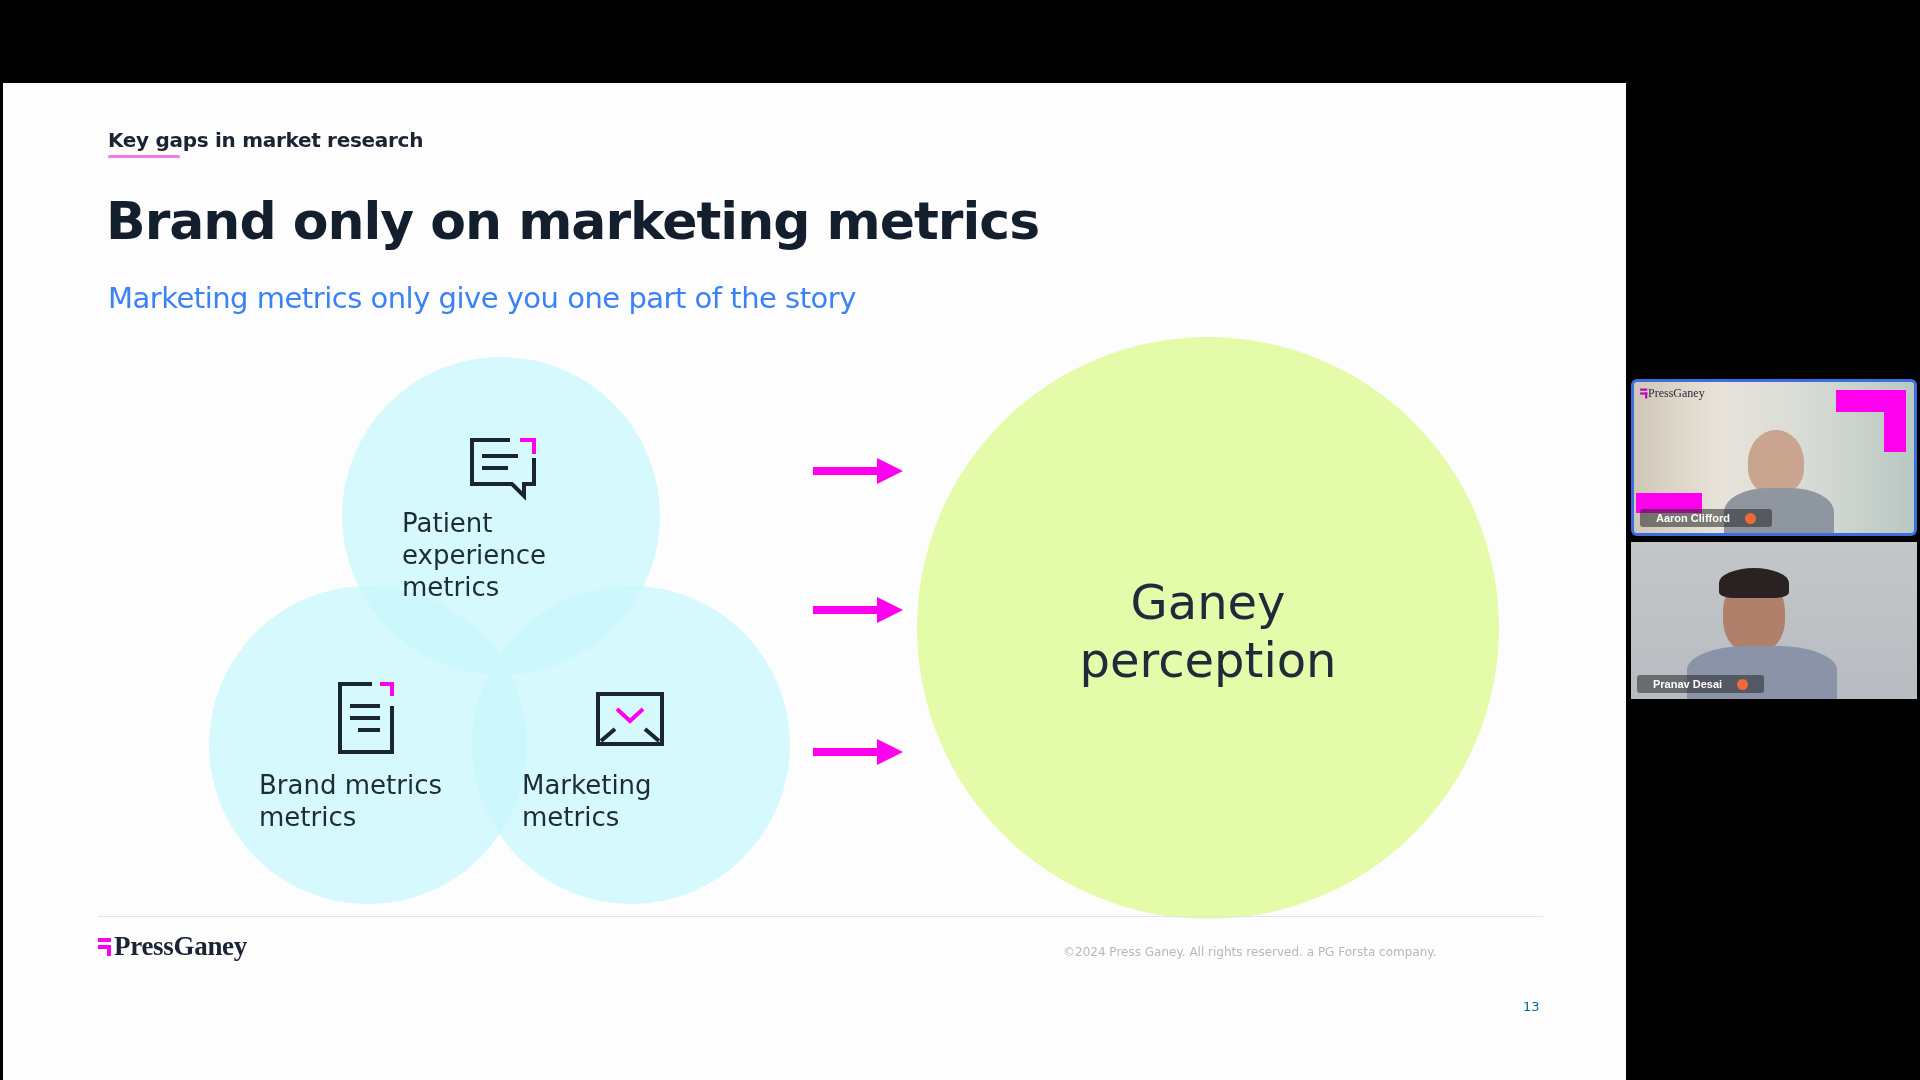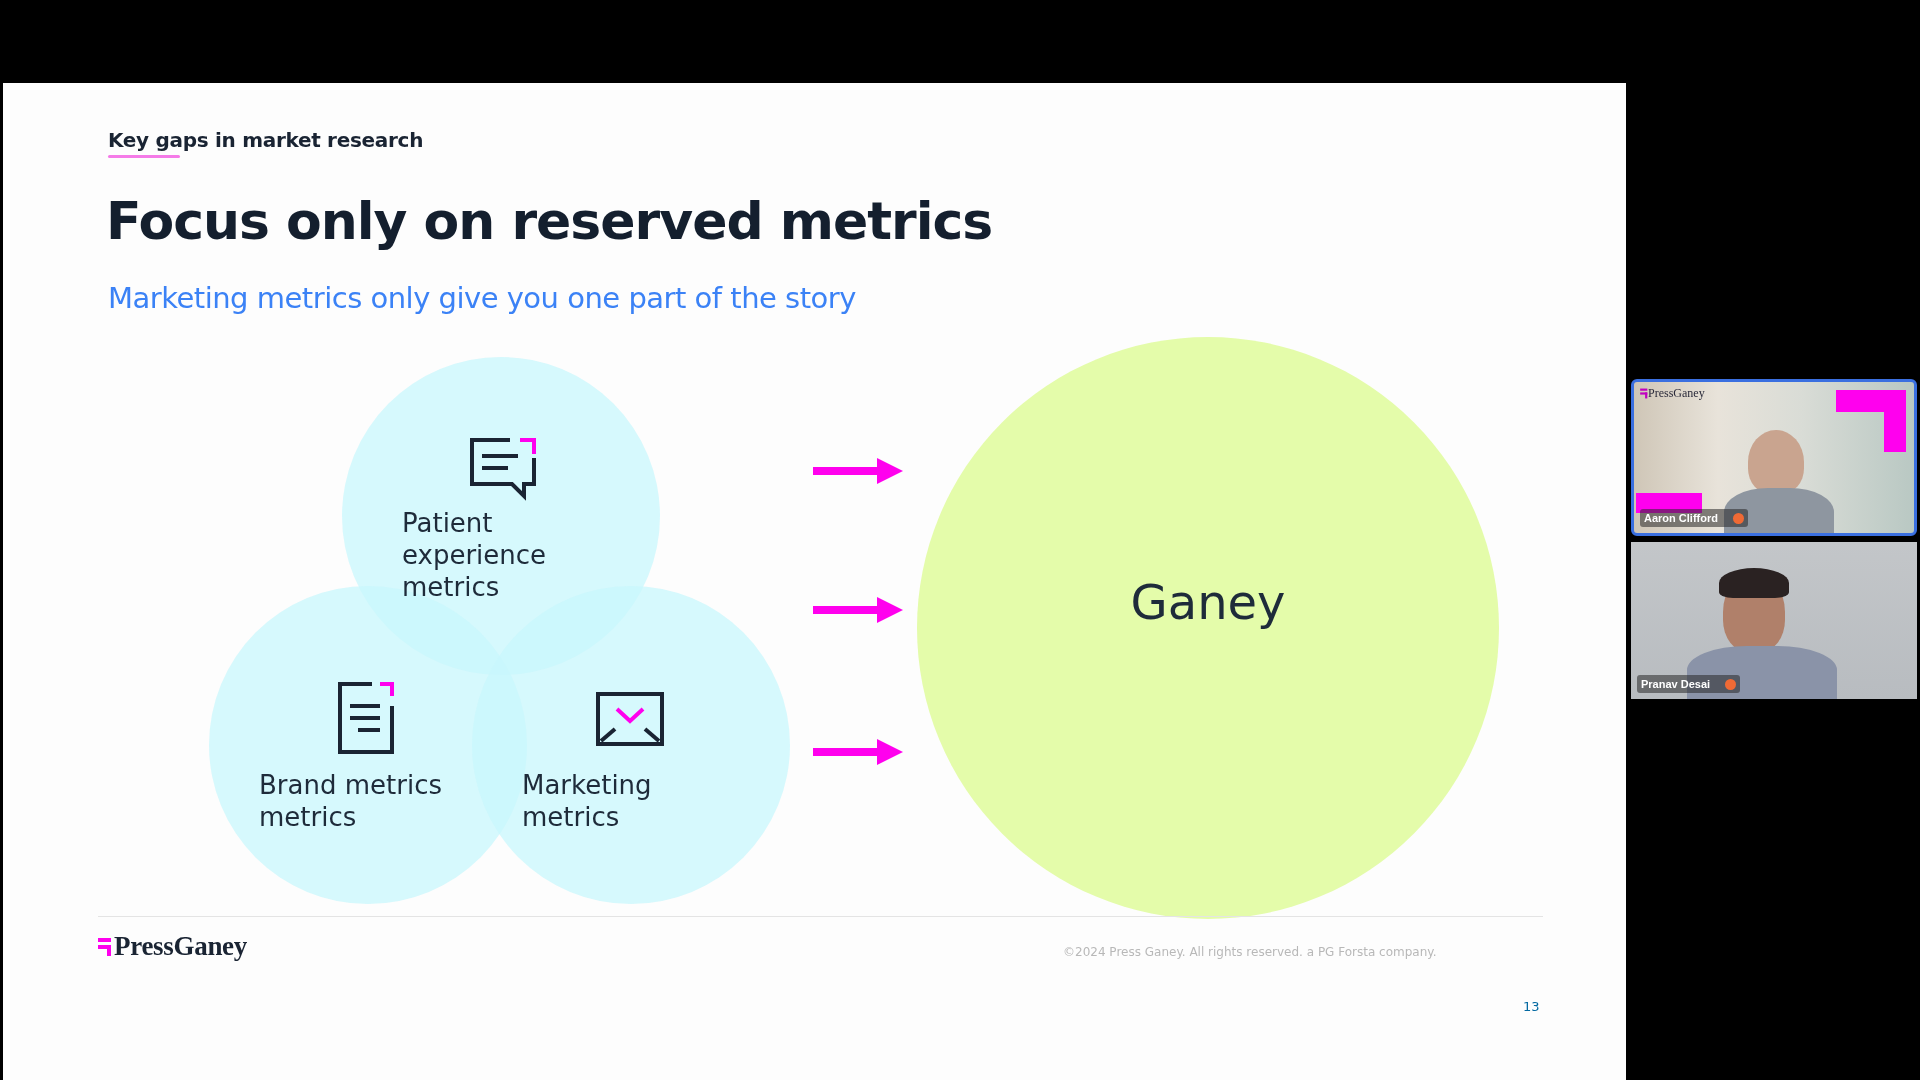--- a/index.html
+++ b/index.html
@@ -17,31 +17,31 @@
   .brand-label { position:absolute; left:914px; top:490px; width:582px; text-align:center; font-family:"DejaVu Sans", sans-serif; font-size:48px; line-height:58px; color:#1e2b3a; }
   .footer-line { position:absolute; left:95px; top:833px; width:1445px; height:1px; background:#e4e4e4; }
   .logo { position:absolute; left:95px; top:848px; display:flex; align-items:center; }
   .logo-text { font-family:"Liberation Serif", serif; font-size:27px; color:#1a2433; font-weight:bold; letter-spacing:-0.3px; }
   .copyright { position:absolute; left:1060px; top:862px; font-size:12px; color:#b8b8b8; font-family:"DejaVu Sans", sans-serif; }
   .page-num { position:absolute; left:1520px; top:910px; font-size:13px; color:#0369a1; font-family:"DejaVu Sans", sans-serif;margin-top:6px; }
 
   .tile { position:absolute; left:1631px; width:286px; height:157px; overflow:hidden; }
   .tile1 { top:379px; border:3px solid #3a6fe0; border-radius:6px; box-sizing:border-box; background:linear-gradient(90deg,#cfc6b7 0%,#e8e3da 30%,#d9dcd6 60%,#b9c8c3 100%); }
   .tile2 { top:542px; background:linear-gradient(180deg,#c3c6c9 0%,#b8bcc0 100%); }
-  .name-tag { position:absolute; left:6px; bottom:6px; background:rgba(40,40,40,0.55); color:#fff; font-size:11px; font-weight:bold; padding:3px 4px; border-radius:3px; display:flex; align-items:center; gap:15px; font-family:"Liberation Sans", sans-serif; }
+  .name-tag { position:absolute; left:6px; bottom:6px; background:rgba(40,40,40,0.55); color:#fff; font-size:11px; font-weight:bold; padding:3px 16px; border-radius:3px; display:flex; align-items:center; gap:15px; font-family:"Liberation Sans", sans-serif; }
   .mic-dot { width:11px; height:11px; border-radius:50%; background:#f06a35; display:inline-block; }
   .person { position:absolute; border-radius:50% 50% 40% 40%; }
 </style>
 </head>
 <body>
 
 <div class="slide">
   <div class="eyebrow">Key gaps in market research</div>
   <div class="eyebrow-underline"></div>
-  <div class="title">Focus only on reserved metrics</div>
+  <div class="title">Brand only on marketing metrics</div>
   <div class="subtitle">Marketing metrics only give you one part of the story</div>
 
   <div class="circle" style="left:339px;top:274px;width:318px;height:318px;"></div>
   <div class="circle" style="left:206px;top:503px;width:318px;height:318px;"></div>
   <div class="circle" style="left:469px;top:503px;width:318px;height:318px;"></div>
 
   <svg class="icon" style="left:465px;top:353px;" width="70" height="66" viewBox="0 0 70 66">
     <path d="M42 4 H4 V48 H44 L56 60 V48 H66 V22" fill="none" stroke="#1a2433" stroke-width="4"></path>
     <path d="M52 4 H66 V18" fill="none" stroke="#ff00ee" stroke-width="4"></path>
     <line x1="14" y1="20" x2="50" y2="20" stroke="#1a2433" stroke-width="4"></line>
@@ -85,20 +85,21 @@
       <polygon points="64,2 90,15 64,28" fill="#ff00ee"></polygon>
   </svg>
   <svg class="arrow" style="left:810px;top:654px;" viewBox="0 0 90 30">
     <rect x="0" y="11" width="66" height="8" fill="#ff00ee"></rect>
       <polygon points="64,2 90,15 64,28" fill="#ff00ee"></polygon>
   </svg>
 
   <div class="brand-circle"></div>
   <div class="brand-label">
     <div>Ganey</div>
+    <div>perception</div>
   </div>
 
   <div class="footer-line"></div>
   <div class="logo">
     <svg width="14" height="20" viewBox="0 0 14 20" style="margin-right:2px;">
       <rect x="0" y="1" width="13" height="4" fill="#ff00ee"></rect>
       <rect x="0" y="8" width="13" height="4" fill="#ff00ee"></rect>
       <rect x="9" y="8" width="4" height="11" fill="#ff00ee"></rect>
     </svg>
     <span class="logo-text">PressGaney</span>

